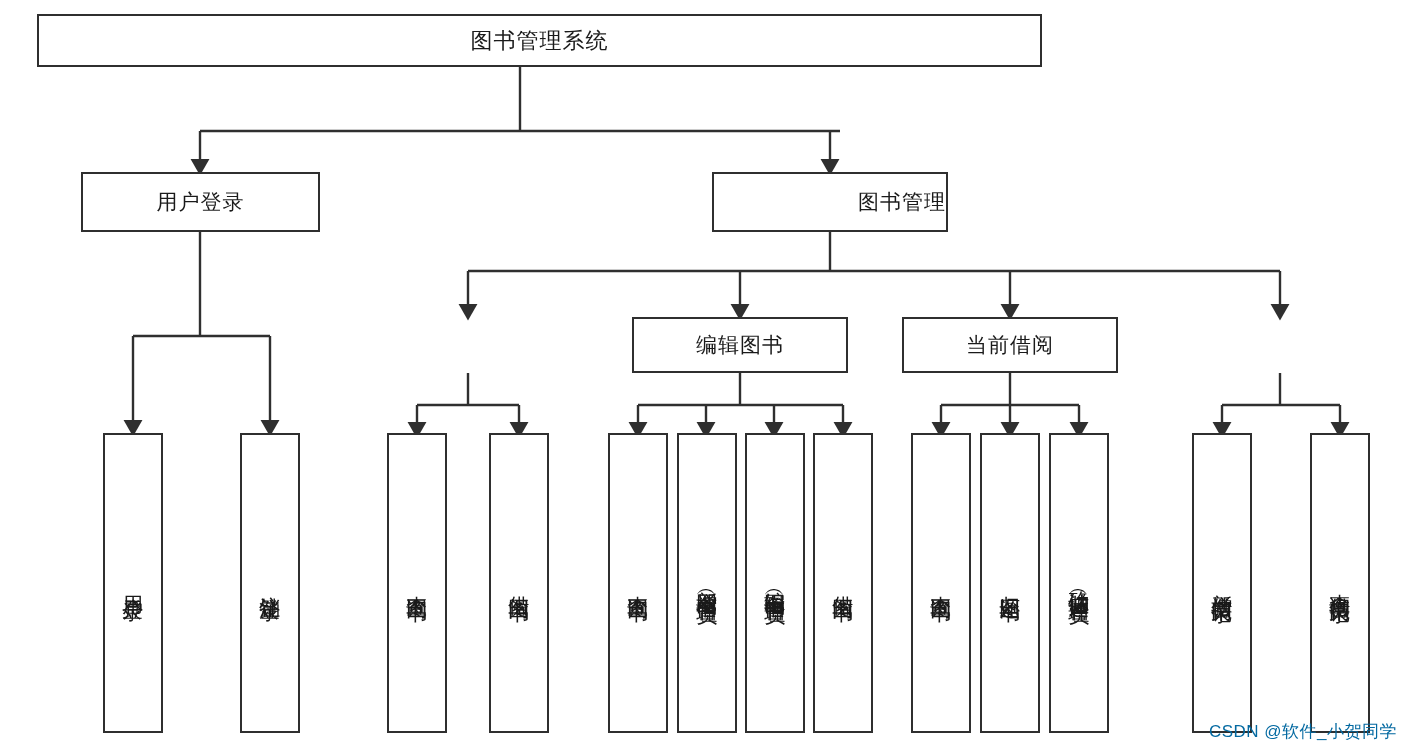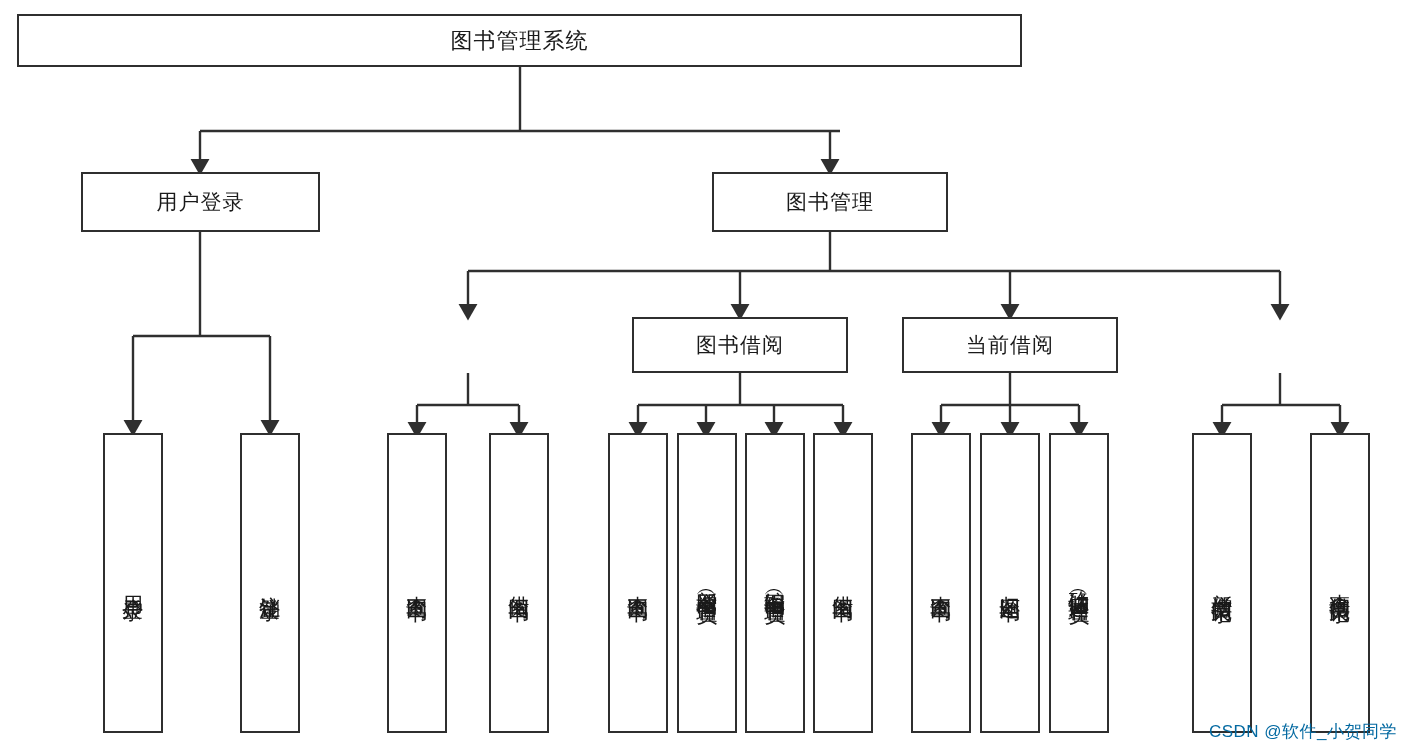--- a/index.html
+++ b/index.html
@@ -36,20 +36,21 @@
     justify-content: center;
     color: #1a1a1a;
   }
   .node.h-node {
     font-size: 21px;
     letter-spacing: 1px;
   }
   .node.title-node {
     font-size: 22px;
     letter-spacing: 1px;
+    margin-left: 20px;
   }
   .node.v-node {
     align-items: center;
     justify-content: center;
   }
   .v-text {
     writing-mode: vertical-rl;
     text-orientation: upright;
     font-size: 21px;
     line-height: 1.22;
@@ -127,27 +128,27 @@
   </svg>
 
   <div class="node title-node" style="left:17px; top:14px; width:1005px; height:53px;">
     <span class="h-text">图书管理系统</span>
   </div>
 
   <div class="node h-node" style="left:81px; top:172px; width:239px; height:60px;">
     <span class="h-text">用户登录</span>
   </div>
 
-  <div class="node h-node" style="left:712px; top:172px; width:236px; height:60px;">
+  <div class="node h-node" style="left:712px; top:172px; width:236px; height:60px;justify-content:flex-end;">
     <span class="h-text">图书管理</span>
   </div>
 
 
   <div class="node h-node" style="left:632px; top:317px; width:216px; height:56px;">
-    <span class="h-text">图书借阅</span>
+    <span class="h-text">编辑图书</span>
   </div>
 
   <div class="node h-node" style="left:902px; top:317px; width:216px; height:56px;">
     <span class="h-text">当前借阅</span>
   </div>
 
 
   <div class="node v-node" style="left:103px; top:433px; width:60px; height:300px;">
     <span class="v-text">用户登录</span>
   </div>

